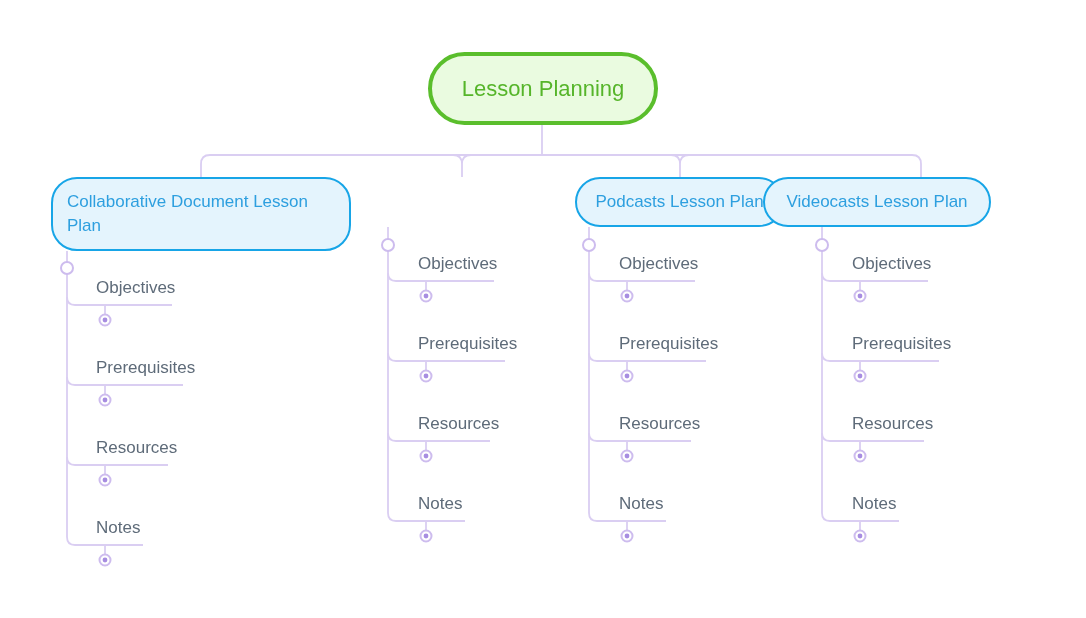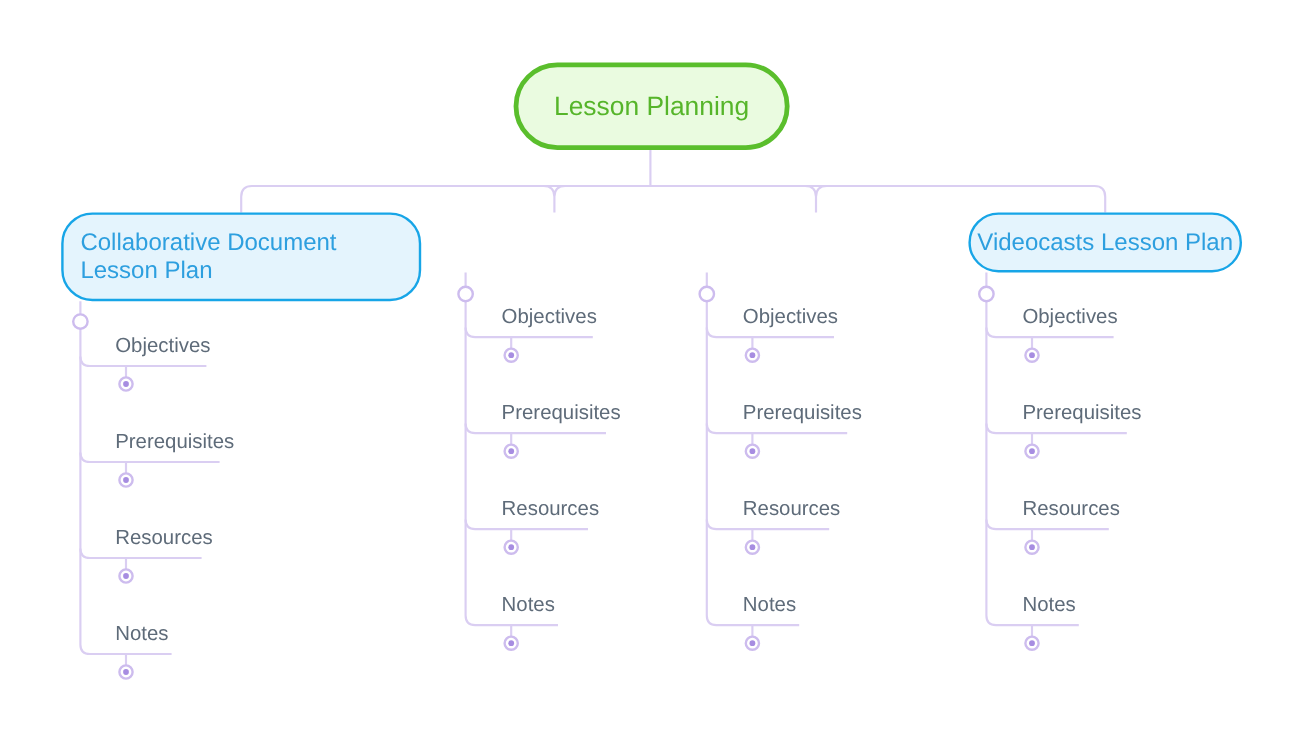--- a/index.html
+++ b/index.html
@@ -40,21 +40,21 @@
     border:4px solid var(--green-border);
     border-radius:37px;
     color:var(--green-text);
     font-size:22px;
   }
   .node.child{
     background:var(--blue-fill);
     border:2.5px solid var(--blue-border);
     border-radius:26px;
     color:var(--blue-text);
-    font-size:20px;
+    font-size:17px;
   }
   .node.child.multiline{
     justify-content:flex-start;
     padding:0 14px;
     line-height:24px;
   }
   .subtopic{
     position:absolute;
     height:18px;line-height:18px;
     font-size:17px;
@@ -150,21 +150,22 @@
       <circle class="ring" cx="860" cy="456" r="5.5"></circle>
         <circle class="dot" cx="860" cy="456" r="2.4"></circle>
       <circle class="ring" cx="860" cy="536" r="5.5"></circle>
         <circle class="dot" cx="860" cy="536" r="2.4"></circle>
     </g>
   </svg>
 
   <div class="node root">Lesson Planning</div>
 
   <div class="node child multiline" style="left:51px;top:177px;width:300px;height:74px;">Collaborative Document Lesson Plan</div>
-  <div class="node child" style="left:807px;top:177px;width:228px;height:50px;">Videocasts Lesson Plan</div>
+  <div class="node child" style="left:575px;top:177px;width:209px;height:50px;">Podcasts Lesson Plan</div>
+  <div class="node child" style="left:763px;top:177px;width:228px;height:50px;">Videocasts Lesson Plan</div>
 
   <div class="subtopic" style="left:96px;top:279px;">Objectives</div>
   <div class="subtopic" style="left:96px;top:359px;">Prerequisites</div>
   <div class="subtopic" style="left:96px;top:439px;">Resources</div>
   <div class="subtopic" style="left:96px;top:519px;">Notes</div>
 
   <div class="subtopic" style="left:418px;top:255px;">Objectives</div>
   <div class="subtopic" style="left:418px;top:335px;">Prerequisites</div>
   <div class="subtopic" style="left:418px;top:415px;">Resources</div>
   <div class="subtopic" style="left:418px;top:495px;">Notes</div>

